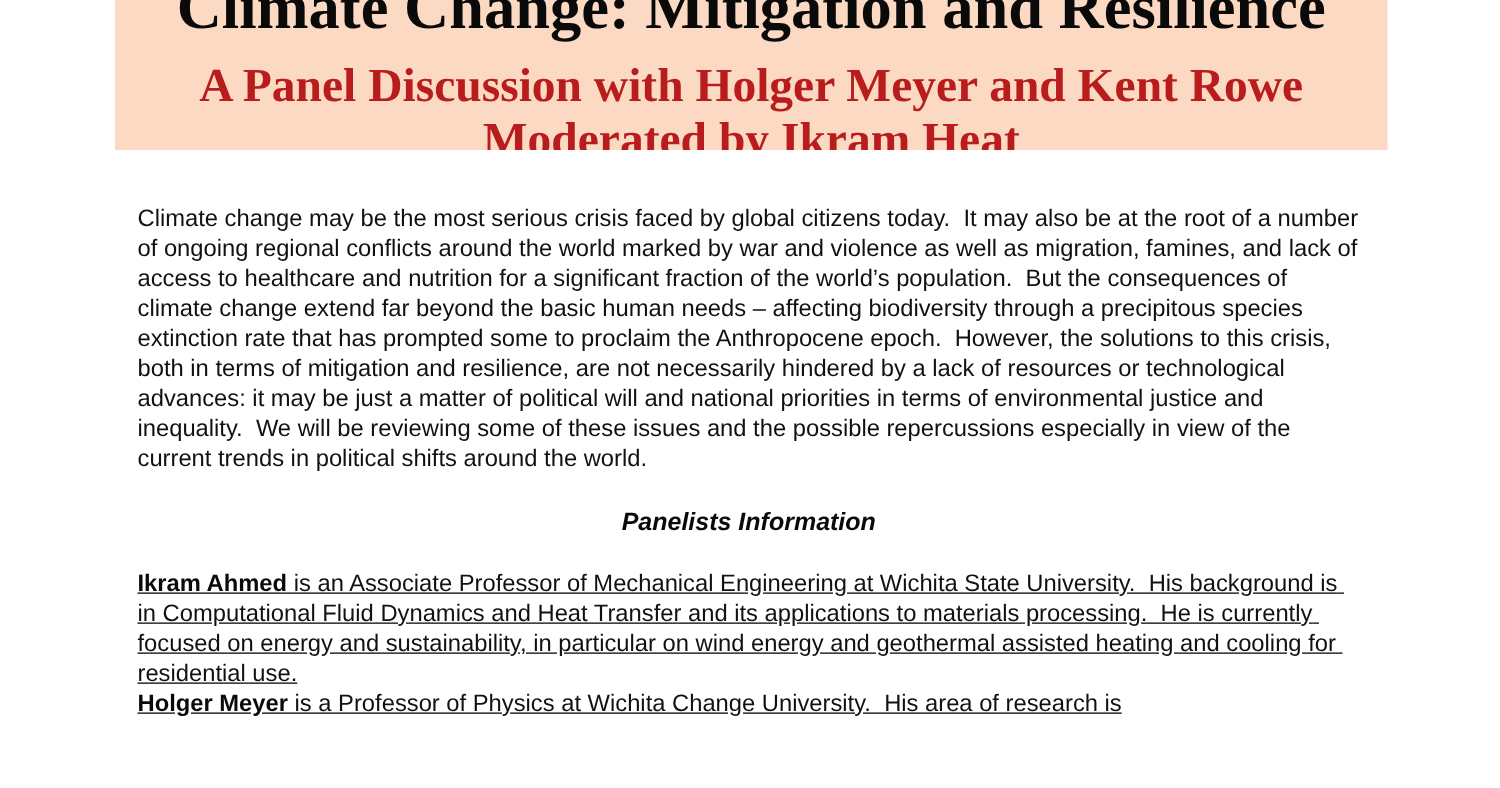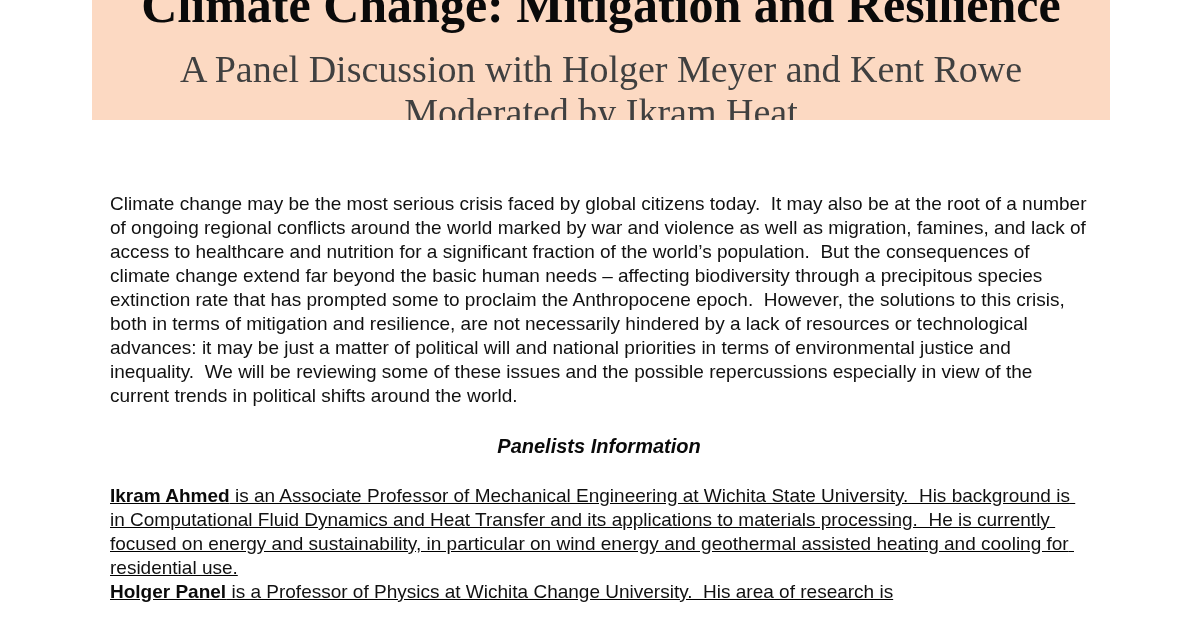--- a/index.html
+++ b/index.html
@@ -32,35 +32,34 @@
     font-weight: bold;
     font-size: 50px;
     line-height: 50px;
     color: #0a0a0a;
     text-align: center;
     white-space: nowrap;
   }
   .banner-subtitle {
     margin-top: 18px;
     font-family: "Liberation Serif", serif;
-    font-weight: normal;
+    font-weight: bold;
     font-size: 38px;
     line-height: 43px;
-    color: #404040;
+    color: #b91c1c;
     text-align: center;
   }
   .content {
     position: absolute;
     left: 0;
     top: 164px;
     width: 1200px;
     padding: 0 112px 0 110px;
   }
   .intro {
-    margin-top: 28px;
     font-size: 19px;
     line-height: 24px;
     color: #111111;
     white-space: pre-wrap;
     text-align: left;
   }
   .section-heading {
     margin-top: 26px;
     font-size: 20px;
     line-height: 24px;
@@ -95,18 +94,18 @@
   </div>
 
   <div class="content">
 
     <p class="intro">Climate change may be the most serious crisis faced by global citizens today.  It may also be at the root of a number of ongoing regional conflicts around the world marked by war and violence as well as migration, famines, and lack of access to healthcare and nutrition for a significant fraction of the world’s population.  But the consequences of climate change extend far beyond the basic human needs – affecting biodiversity through a precipitous species extinction rate that has prompted some to proclaim the Anthropocene epoch.  However, the solutions to this crisis, both in terms of mitigation and resilience, are not necessarily hindered by a lack of resources or technological advances: it may be just a matter of political will and national priorities in terms of environmental justice and inequality.  We will be reviewing some of these issues and the possible repercussions especially in view of the current trends in political shifts around the world.</p>
 
     <div class="section-heading">Panelists Information</div>
 
     <div class="bios">
       <p class="bio"><b>Ikram Ahmed</b><span> is an Associate Professor of Mechanical Engineering at Wichita State University.  His background is in Computational Fluid Dynamics and Heat Transfer and its applications to materials processing.  He is currently focused on energy and sustainability, in particular on wind energy and geothermal assisted heating and cooling for residential use.</span></p>
-      <p class="bio"><b>Holger Panel</b><span> is a Professor of Physics at Wichita Change University.  His area of research is</span></p>
+      <p class="bio"><b>Holger Meyer</b><span> is a Professor of Physics at Wichita Change University.  His area of research is</span></p>
     </div>
 
   </div>
 
 </div>
 
 </body></html>

